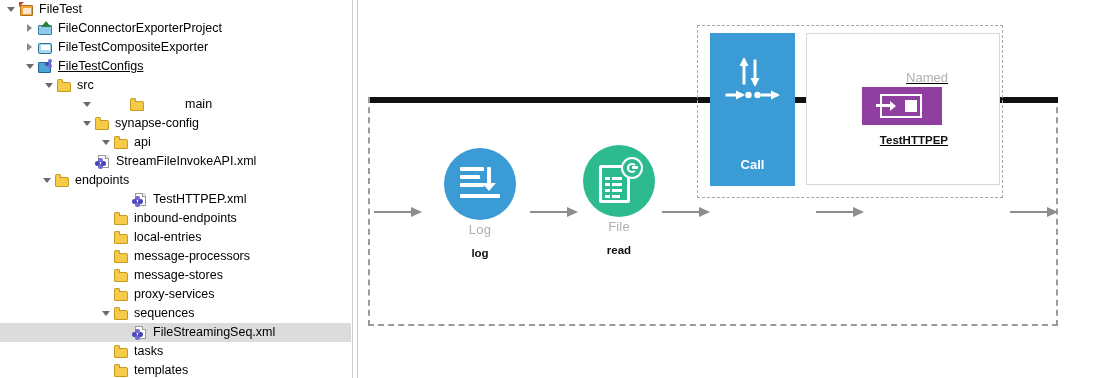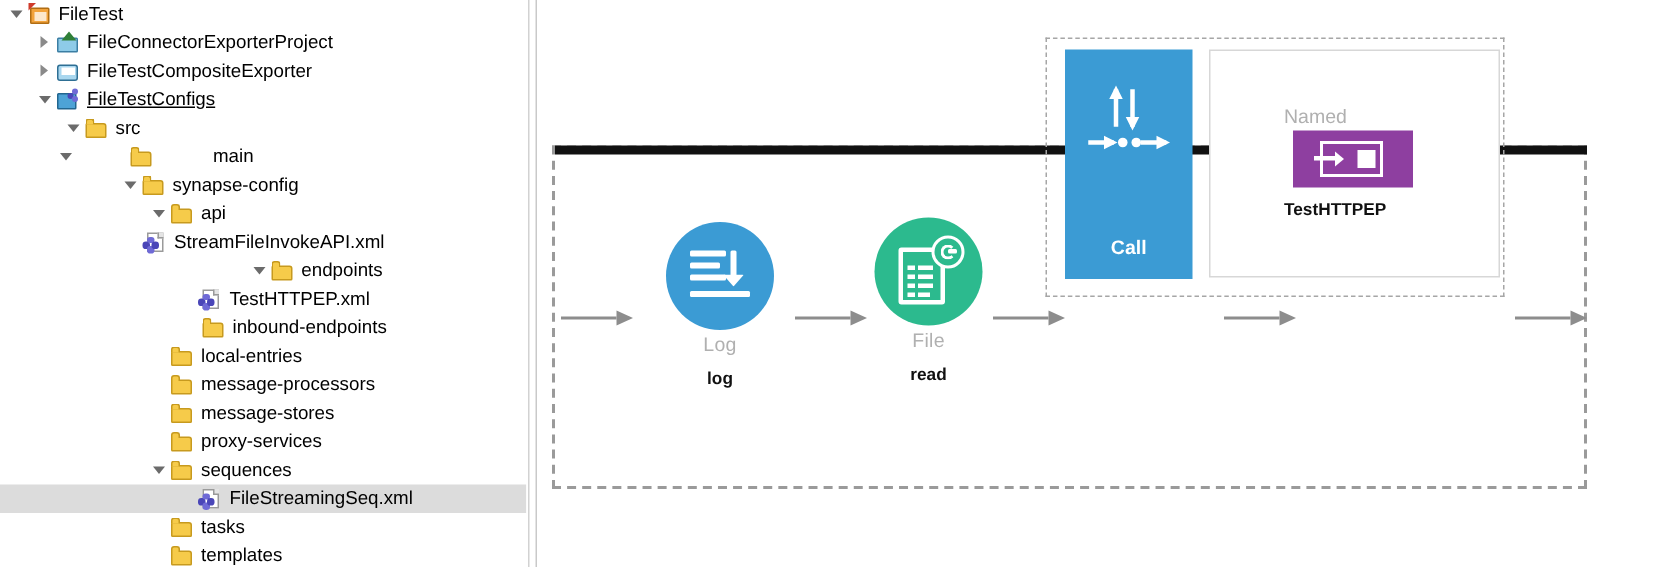--- a/index.html
+++ b/index.html
@@ -399,21 +399,22 @@
     left: 446px; top: 33px;
     width: 194px; height: 152px;
     background: #ffffff;
     border: 1px solid #d7d7d7;
     box-sizing: border-box;
   }
   #endpoint-node {
     position: absolute;
     left: 496px; top: 70px;
     width: 92px;
-    text-align: left;
+    text-align: right;
+    text-decoration: underline;
   }
   #endpoint-node .badge-name {
     font-size: 13px;
     color: #b0b0b0;
   }
   .ep-rect {
     width: 80px; height: 38px;
     margin: 2px auto 0;
     background: #8e3fa0;
     position: relative;
@@ -510,21 +511,21 @@
           <i class="c"></i>
         </span>
       </span>
       <span class="tree-label">FileTestConfigs</span>
     </div>
     <div class="tree-row" style="padding-left: 43px;">
       <span class="twisty open"></span>
       <span class="tree-icon ic-folder"></span>
       <span class="tree-label">src</span>
     </div>
-    <div class="tree-row" style="padding-left: 38px; gap: 35px;">
+    <div class="tree-row" style="padding-left: 81px; gap: 35px;">
       <span class="twisty open"></span>
       <span class="tree-icon ic-folder"></span>
       <span class="tree-label">main</span>
     </div>
     <div class="tree-row" style="padding-left: 81px;">
       <span class="twisty open"></span>
       <span class="tree-icon ic-folder"></span>
       <span class="tree-label">synapse-config</span>
     </div>
     <div class="tree-row" style="padding-left: 100px;">
@@ -538,39 +539,39 @@
         <span class="page"></span>
         <span class="mol">
           <i class="a"></i>
           <i class="b"></i>
           <i class="c"></i>
           <i class="d"></i>
         </span>
       </span>
       <span class="tree-label">StreamFileInvokeAPI.xml</span>
     </div>
-    <div class="tree-row" style="padding-left: 71px; justify-content: center;">
+    <div class="tree-row" style="padding-left: 41px;">
       <span class="twisty open"></span>
       <span class="tree-icon ic-folder"></span>
       <span class="tree-label">endpoints</span>
     </div>
     <div class="tree-row" style="padding-left: 119px;">
       <span class="twisty "></span>
       <span class="tree-icon ic-xml">
         <span class="page"></span>
         <span class="mol">
           <i class="a"></i>
           <i class="b"></i>
           <i class="c"></i>
           <i class="d"></i>
         </span>
       </span>
       <span class="tree-label">TestHTTPEP.xml</span>
     </div>
-    <div class="tree-row" style="padding-left: 100px; margin-left: 21px;">
+    <div class="tree-row" style="padding-left: 100px;">
       <span class="twisty "></span>
       <span class="tree-icon ic-folder"></span>
       <span class="tree-label">inbound-endpoints</span>
     </div>
     <div class="tree-row" style="padding-left: 100px;">
       <span class="twisty "></span>
       <span class="tree-icon ic-folder"></span>
       <span class="tree-label">local-entries</span>
     </div>
     <div class="tree-row" style="padding-left: 100px;">

